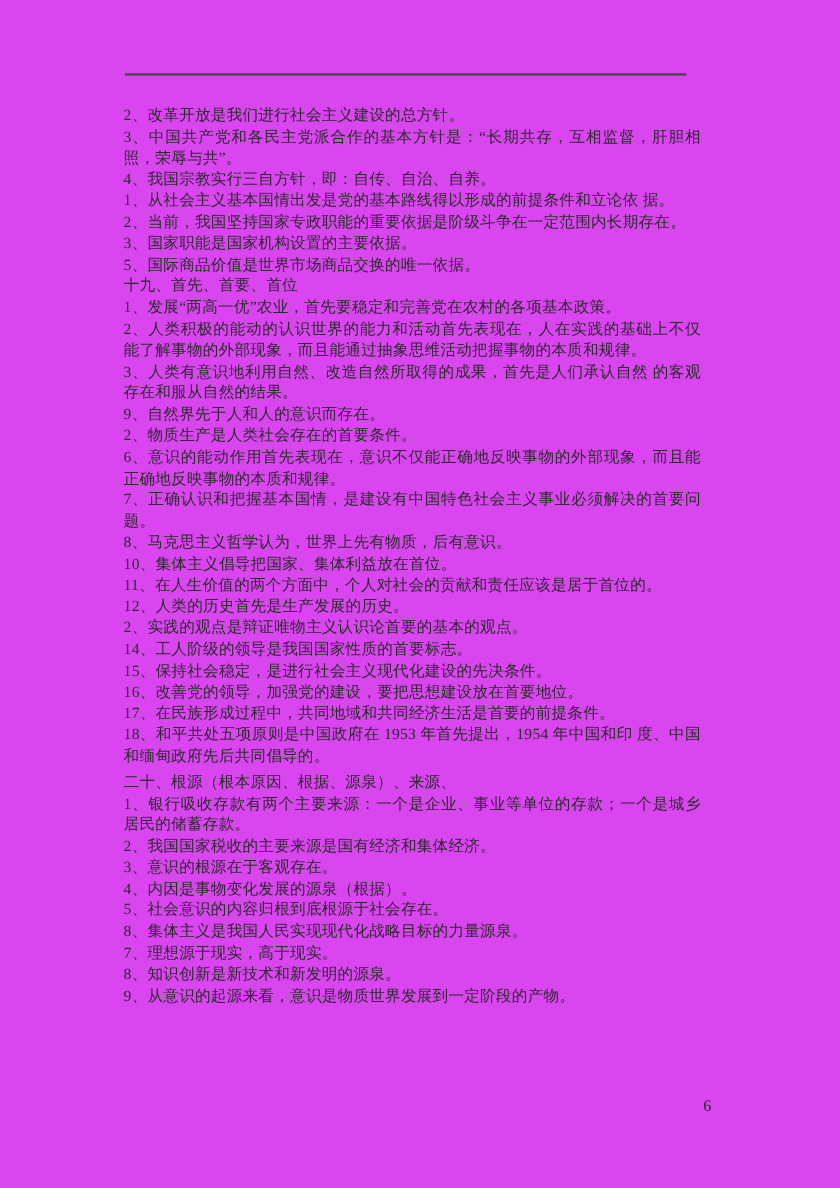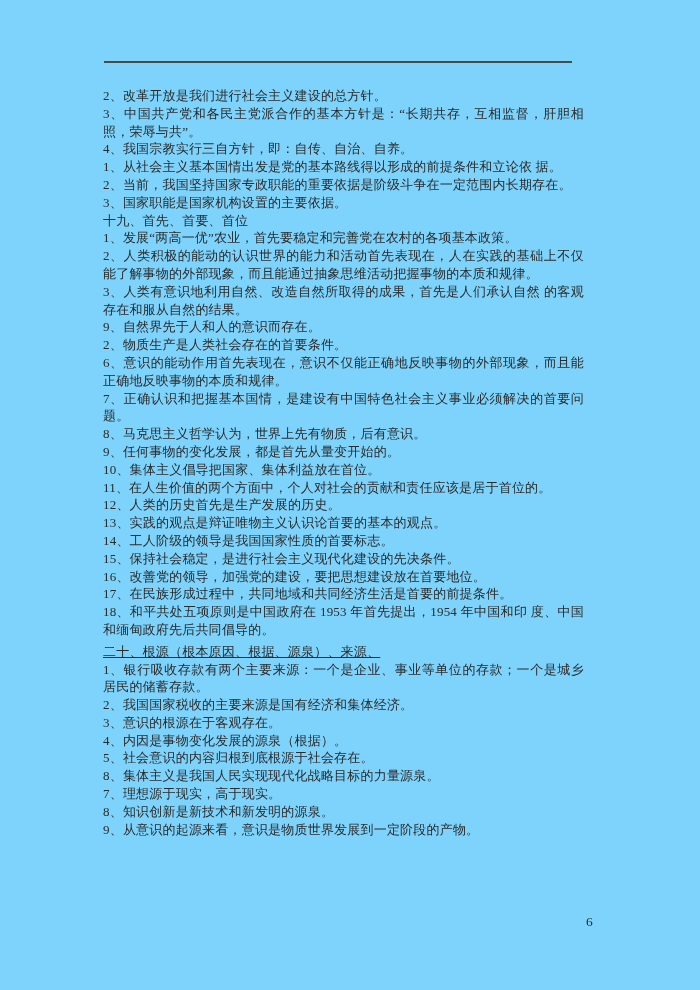--- a/index.html
+++ b/index.html
@@ -4,21 +4,21 @@
 <style>
   html, body {
     margin: 0;
     padding: 0;
     background: #ffffff;
   }
   .page {
     position: relative;
     width: 700px;
     height: 990px;
-    background: #7dd3fc;
+    background: #d946ef;
     overflow: hidden;
     font-family: "Liberation Serif", "DejaVu Serif", serif;
     color: #2b2b2b;
   }
   .header-rule {
     position: absolute;
     left: 104px;
     top: 61px;
     width: 468px;
     height: 2px;
@@ -33,21 +33,20 @@
     line-height: 17.8px;
     text-align: justify;
     letter-spacing: 0.2px;
   }
   .content p.line {
     margin: 0;
     padding: 0;
   }
   .content p.line.gap {
     margin-top: 4px;
-    text-decoration: underline;
   }
   .page-number {
     position: absolute;
     left: 586px;
     top: 914px;
     font-size: 13.5px;
     color: #2b2b2b;
   }
 </style>
 </head>
@@ -55,34 +54,34 @@
 
 <div class="page">
   <div class="header-rule"></div>
   <div class="content">
       <p class="line">2、改革开放是我们进行社会主义建设的总方针。</p>
       <p class="line">3、中国共产党和各民主党派合作的基本方针是：“长期共存，互相监督，肝胆相照，荣辱与共”。</p>
       <p class="line">4、我国宗教实行三自方针，即：自传、自治、自养。</p>
       <p class="line">1、从社会主义基本国情出发是党的基本路线得以形成的前提条件和立论依 据。</p>
       <p class="line">2、当前，我国坚持国家专政职能的重要依据是阶级斗争在一定范围内长期存在。</p>
       <p class="line">3、国家职能是国家机构设置的主要依据。</p>
+      <p class="line">5、国际商品价值是世界市场商品交换的唯一依据。</p>
       <p class="line heading">十九、首先、首要、首位</p>
       <p class="line">1、发展“两高一优”农业，首先要稳定和完善党在农村的各项基本政策。</p>
       <p class="line">2、人类积极的能动的认识世界的能力和活动首先表现在，人在实践的基础上不仅能了解事物的外部现象，而且能通过抽象思维活动把握事物的本质和规律。</p>
       <p class="line">3、人类有意识地利用自然、改造自然所取得的成果，首先是人们承认自然 的客观存在和服从自然的结果。</p>
       <p class="line">9、自然界先于人和人的意识而存在。</p>
       <p class="line">2、物质生产是人类社会存在的首要条件。</p>
       <p class="line">6、意识的能动作用首先表现在，意识不仅能正确地反映事物的外部现象，而且能正确地反映事物的本质和规律。</p>
       <p class="line">7、正确认识和把握基本国情，是建设有中国特色社会主义事业必须解决的首要问题。</p>
       <p class="line">8、马克思主义哲学认为，世界上先有物质，后有意识。</p>
-      <p class="line">9、任何事物的变化发展，都是首先从量变开始的。</p>
       <p class="line">10、集体主义倡导把国家、集体利益放在首位。</p>
       <p class="line">11、在人生价值的两个方面中，个人对社会的贡献和责任应该是居于首位的。</p>
       <p class="line">12、人类的历史首先是生产发展的历史。</p>
-      <p class="line">13、实践的观点是辩证唯物主义认识论首要的基本的观点。</p>
+      <p class="line">2、实践的观点是辩证唯物主义认识论首要的基本的观点。</p>
       <p class="line">14、工人阶级的领导是我国国家性质的首要标志。</p>
       <p class="line">15、保持社会稳定，是进行社会主义现代化建设的先决条件。</p>
       <p class="line">16、改善党的领导，加强党的建设，要把思想建设放在首要地位。</p>
       <p class="line">17、在民族形成过程中，共同地域和共同经济生活是首要的前提条件。</p>
       <p class="line">18、和平共处五项原则是中国政府在 1953 年首先提出，1954 年中国和印 度、中国和缅甸政府先后共同倡导的。</p>
       <p class="line heading gap">二十、根源（根本原因、根据、源泉）、来源、</p>
       <p class="line">1、银行吸收存款有两个主要来源：一个是企业、事业等单位的存款；一个是城乡居民的储蓄存款。</p>
       <p class="line">2、我国国家税收的主要来源是国有经济和集体经济。</p>
       <p class="line">3、意识的根源在于客观存在。</p>
       <p class="line">4、内因是事物变化发展的源泉（根据）。</p>

